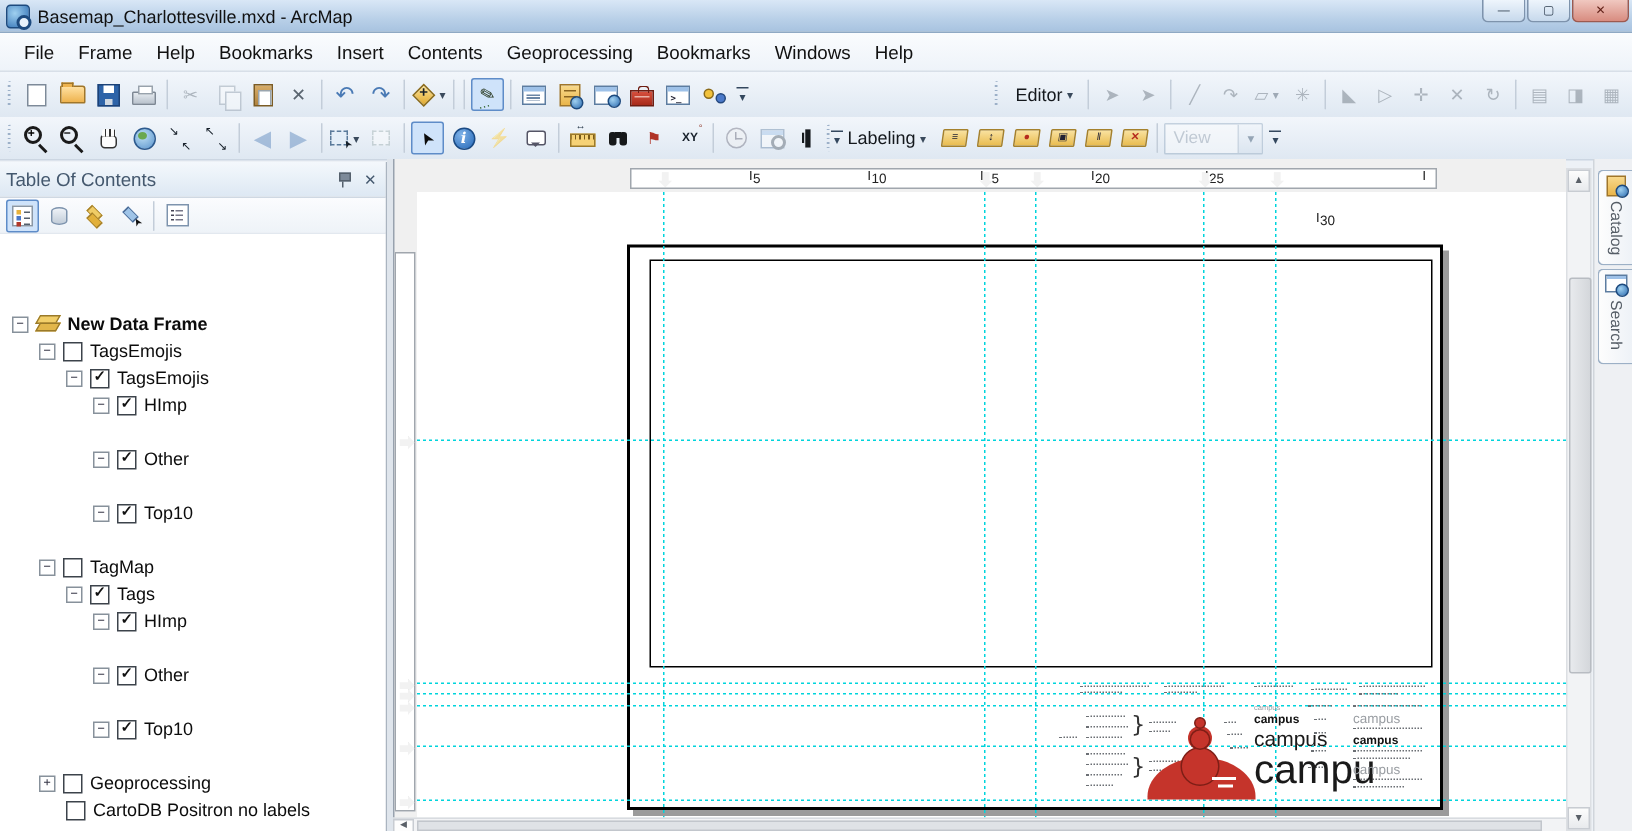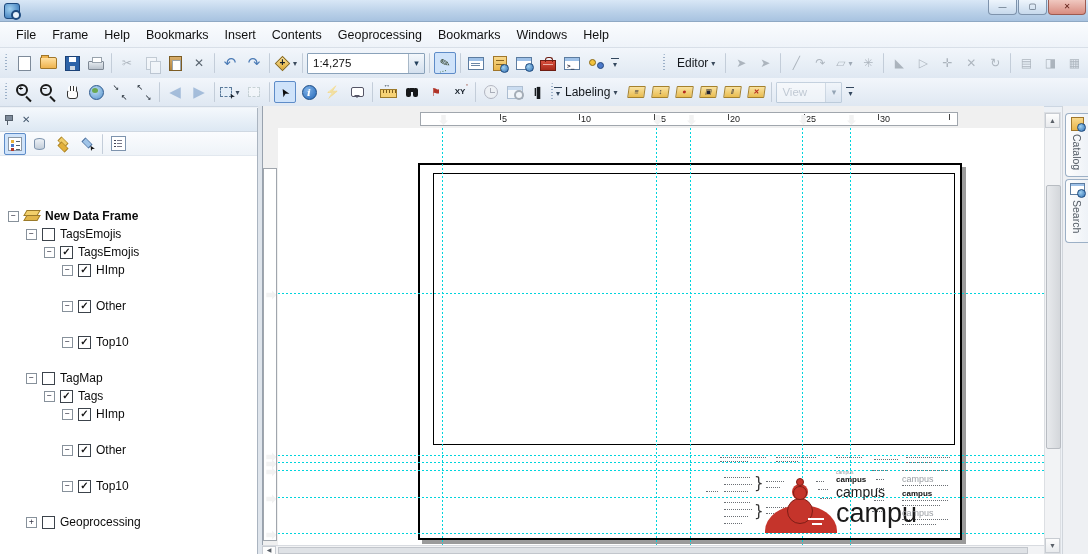--- a/index.html
+++ b/index.html
@@ -219,20 +219,21 @@
   .sic-search::before{content:"";position:absolute;left:0;top:0;width:13px;height:10px;background:#fff;border:1px solid #5c7ca0;
     box-shadow:inset 0 2px 0 #9ec1e8}
   .sic-search::after{content:"";position:absolute;right:-1px;bottom:-1px;width:7px;height:7px;border-radius:50%;
     background:radial-gradient(circle at 35% 35%,#9fd0f0,#2f6eb2);border:1px solid #1d4a7e}
 </style>
 </head>
 <body>
 
 <div id="titlebar" class="abs">
   <span class="appico"></span>
+  <span class="ttl">Basemap_Charlottesville.mxd - ArcMap</span>
 </div>
 <div id="winbtns" class="abs">
 
 <span class="wb">—</span>
     <span class="wb">▢</span>
     <span class="wb wb-close">✕</span>
   </div>
 
 <div id="menubar" class="abs">
 
@@ -292,23 +293,20 @@
       </span>
       <span class="titem sep">
         <span class="g"></span>
       </span>
       <span class="titem tb-adddata dd">
         <span class="g"></span>
       </span>
       <span class="titem sep">
         <span class="g"></span>
       </span>
-      <span class="titem combo">
-        <span class="g">1:4,275</span>
-      </span>
       <span class="titem sep">
         <span class="g"></span>
       </span>
       <span class="titem tb-sketch active">
         <span class="g">✎</span>
       </span>
       <span class="titem sep">
         <span class="g"></span>
       </span>
       <span class="titem winic tb-tocwin">
@@ -523,20 +521,21 @@
         <span class="g">▾</span>
       </span>
     </div>
 </div>
 
 <div id="splitter" class="abs"></div>
 <div id="map-bg" class="abs"></div>
 
 <div id="toc" class="abs">
   <div id="toc-header" class="abs">
+    <span class="htxt">Table Of Contents</span>
     <span class="pin"></span>
     <span class="toc-x">✕</span>
   </div>
   <div id="toc-toolbar" class="abs">
 
   <span class="titem tb-order active">
         <span class="g"></span>
       </span>
       <span class="titem tb-source">
         <span class="g"></span>
@@ -633,20 +632,25 @@
         <span class="tlabel">Top10</span>
       </div>
 
       <div class="trow" style="left: 26px; top: 358px;">
         <span class="expander">+</span>
 
         <span class="cbox"></span>
         <span class="tlabel">Geoprocessing</span>
       </div>
 
+      <div class="trow" style="left: 44px; top: 376px;">
+
+        <span class="cbox"></span>
+        <span class="tlabel">CartoDB Positron no labels</span>
+      </div>
     </div>
 </div>
 
 <div id="canvas" class="abs"></div>
 <div id="page" class="abs"></div>
 <div id="dataframe" class="abs"></div>
 
 <div>
 
 <div class="guide-v" style="left: 442px;"></div>
@@ -681,21 +685,21 @@
         <b>15</b>
       </span>
       <span class="hlab" style="left: 307px;">
         <i></i>
         <b>20</b>
       </span>
       <span class="hlab" style="left: 383px;">
         <i></i>
         <b>25</b>
       </span>
-      <span class="hlab" style="left: 457px;">
+      <span class="hlab" style="left: 457px; margin-top: 28px;">
         <i></i>
         <b>30</b>
       </span>
       <span class="hlab" style="left: 528px;">
         <i></i>
         <b></b>
       </span>
     </div>
   <div>
 

